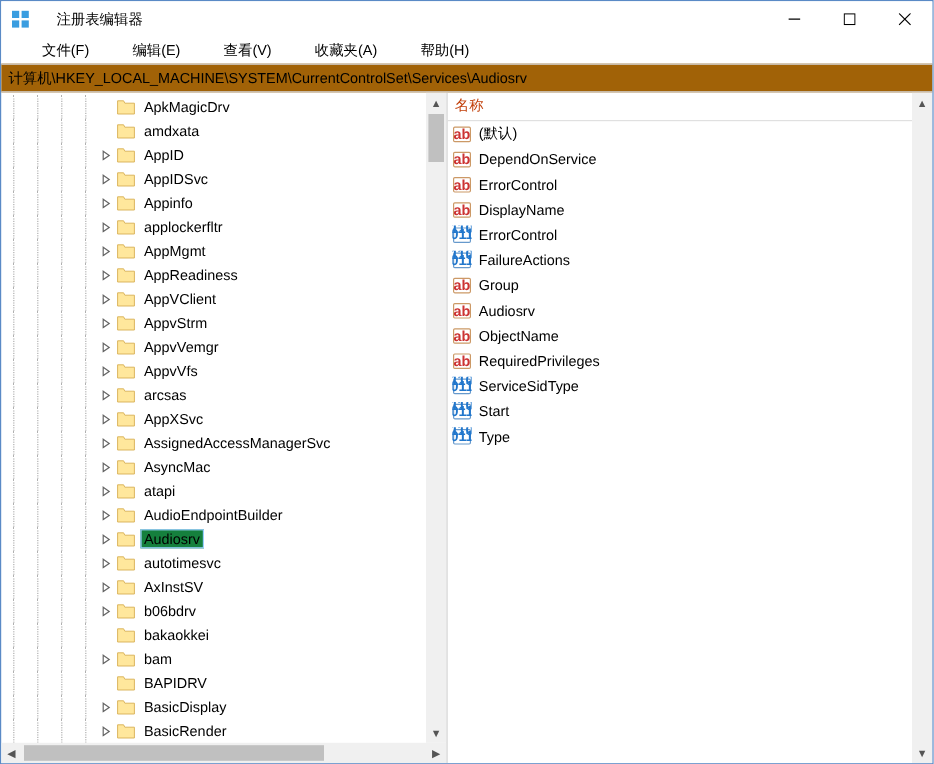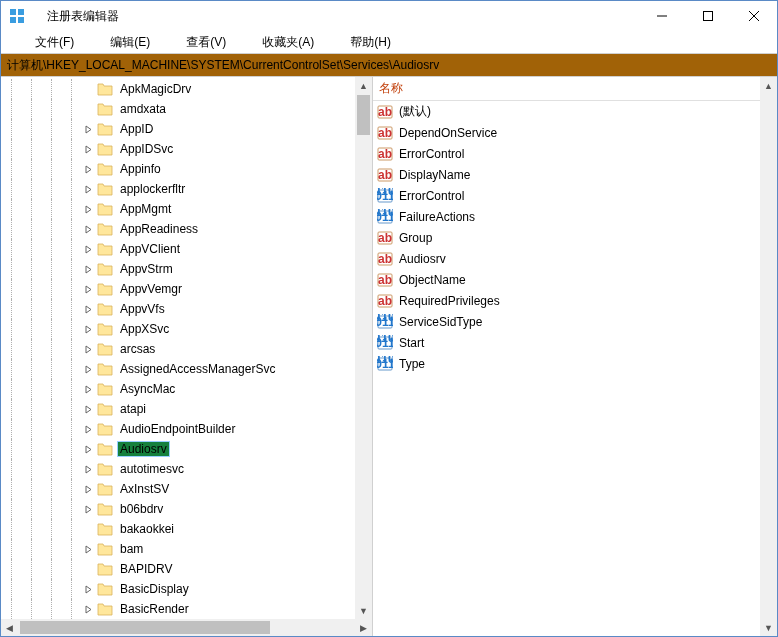--- a/index.html
+++ b/index.html
@@ -273,36 +273,36 @@
           <span class="indent-line"></span>
           <span class="indent-line"></span>
           <span class="expander">
             <svg viewBox="0 0 9 9">
               <path d="M2 1 L7 4.5 L2 8 Z" fill="none" stroke="#666" stroke-width="1"></path>
             </svg>
           </span>
           <span class="folder-icon"><svg viewBox="0 0 16 14">
               <path d="M1 3 L1 13 L15 13 L15 4 L7 4 L6 2 L1 2 Z" fill="#ffe79c" stroke="#d9b35a" stroke-width="0.8"></path>
             </svg></span>
+          <span class="tree-label">arcsas</span>
+        </div>
+        <div class="tree-row">
+          <span class="indent-line"></span>
+          <span class="indent-line"></span>
+          <span class="indent-line"></span>
+          <span class="indent-line"></span>
+          <span class="expander">
+            <svg viewBox="0 0 9 9">
+              <path d="M2 1 L7 4.5 L2 8 Z" fill="none" stroke="#666" stroke-width="1"></path>
+            </svg>
+          </span>
+          <span class="folder-icon"><svg viewBox="0 0 16 14">
+              <path d="M1 3 L1 13 L15 13 L15 4 L7 4 L6 2 L1 2 Z" fill="#ffe79c" stroke="#d9b35a" stroke-width="0.8"></path>
+            </svg></span>
           <span class="tree-label">AppXSvc</span>
-        </div>
-        <div class="tree-row">
-          <span class="indent-line"></span>
-          <span class="indent-line"></span>
-          <span class="indent-line"></span>
-          <span class="indent-line"></span>
-          <span class="expander">
-            <svg viewBox="0 0 9 9">
-              <path d="M2 1 L7 4.5 L2 8 Z" fill="none" stroke="#666" stroke-width="1"></path>
-            </svg>
-          </span>
-          <span class="folder-icon"><svg viewBox="0 0 16 14">
-              <path d="M1 3 L1 13 L15 13 L15 4 L7 4 L6 2 L1 2 Z" fill="#ffe79c" stroke="#d9b35a" stroke-width="0.8"></path>
-            </svg></span>
-          <span class="tree-label">arcsas</span>
         </div>
         <div class="tree-row">
           <span class="indent-line"></span>
           <span class="indent-line"></span>
           <span class="indent-line"></span>
           <span class="indent-line"></span>
           <span class="expander">
             <svg viewBox="0 0 9 9">
               <path d="M2 1 L7 4.5 L2 8 Z" fill="none" stroke="#666" stroke-width="1"></path>
             </svg>

